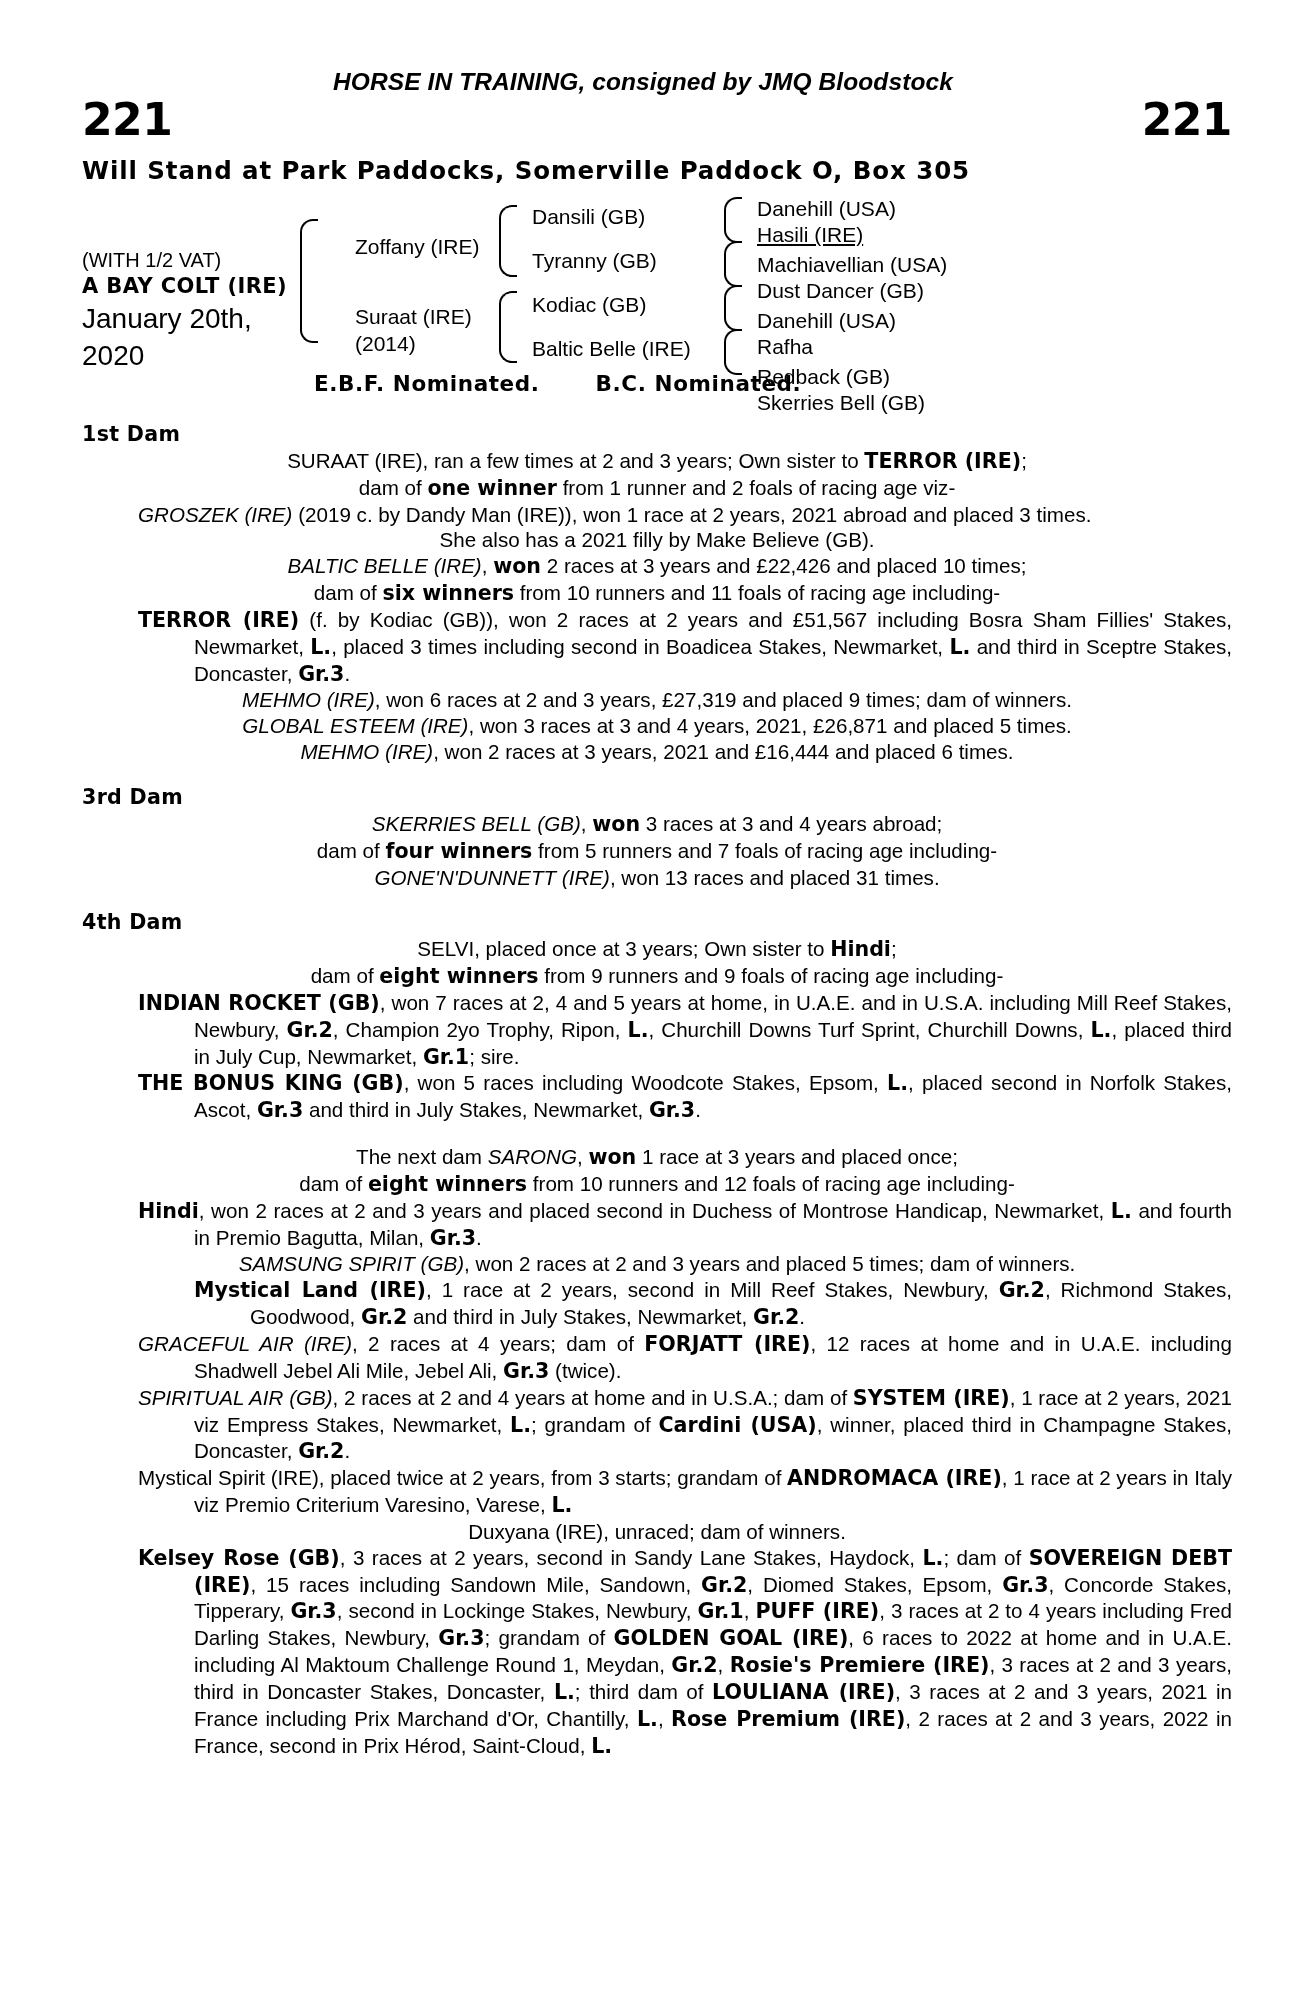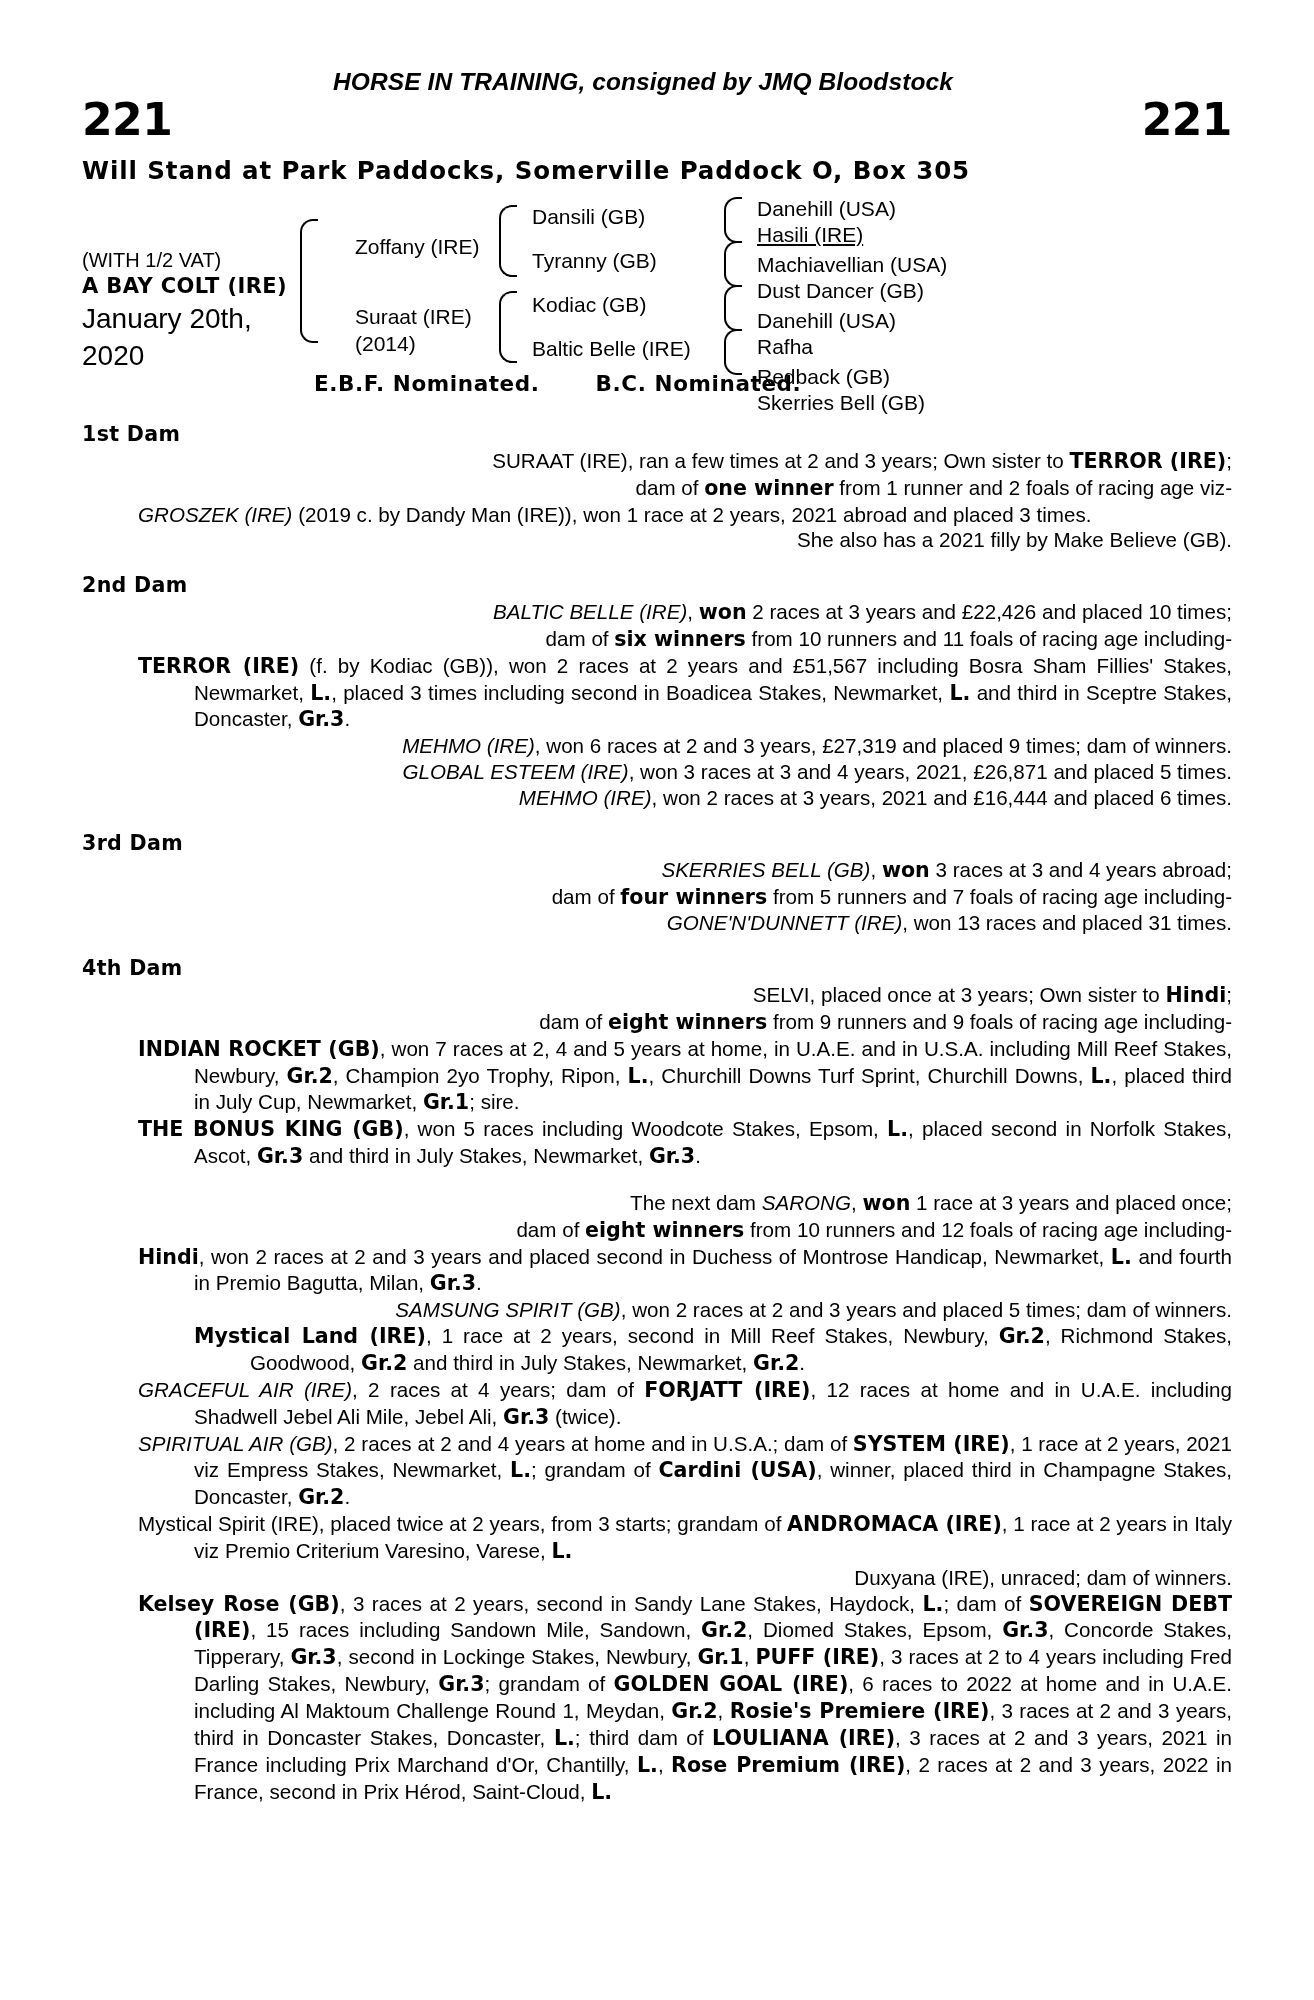--- a/index.html
+++ b/index.html
@@ -129,21 +129,21 @@
   }
   .dam-head.first { margin-top: 0; }
   p.l {
     margin: 0;
     text-align: justify;
     text-indent: 0;
   }
   p.l0 { padding-left: 0;    text-indent: 0; }
   p.l1 { padding-left: 56px; text-indent: -56px; }   
   p.l2 { padding-left: 112px; text-indent: -56px; }  
-  p.noj { text-align: right; }
+  p.noj { text-align: center; }
   .gap { height: 20px; }
   b { font-family: "DejaVu Sans", sans-serif; font-weight: bold; }
   i { font-style: italic; }
 </style>
 </head>
 <body>
 
 <div class="page">
 
   <div class="hdr-title">HORSE IN TRAINING, consigned by JMQ Bloodstock</div>
@@ -204,21 +204,20 @@
   </div>
 
   <div class="body">
 
     <div class="dam-head first">1st Dam</div>
     <p class="l l0 noj">SURAAT (IRE), ran a few times at 2 and 3 years; Own sister to <b>TERROR (IRE)</b>;</p>
     <p class="l l0 noj">dam of <b>one winner</b> from 1 runner and 2 foals of racing age viz-</p>
     <p class="l l2"><i>GROSZEK (IRE)</i> (2019 c. by Dandy Man (IRE)), won 1 race at 2 years, 2021 abroad and placed 3 times.</p>
     <p class="l l0 noj">She also has a 2021 filly by Make Believe (GB).</p>
 
-    <div class="dam-head">2nd Dam</div>
     <p class="l l0 noj"><i>BALTIC BELLE (IRE)</i>, <b>won</b> 2 races at 3 years and £22,426 and placed 10 times;</p>
     <p class="l l0 noj">dam of <b>six winners</b> from 10 runners and 11 foals of racing age including-</p>
     <p class="l l2"><b>TERROR (IRE)</b> (f. by Kodiac (GB)), won 2 races at 2 years and £51,567 including Bosra Sham Fillies' Stakes, Newmarket, <b>L.</b>, placed 3 times including second in Boadicea Stakes, Newmarket, <b>L.</b> and third in Sceptre Stakes, Doncaster, <b>Gr.3</b>.</p>
     <p class="l l1 noj"><i>MEHMO (IRE)</i>, won 6 races at 2 and 3 years, £27,319 and placed 9 times; dam of winners.</p>
     <p class="l l1 noj"><i>GLOBAL ESTEEM (IRE)</i>, won 3 races at 3 and 4 years, 2021, £26,871 and placed 5 times.</p>
     <p class="l l1 noj"><i>MEHMO (IRE)</i>, won 2 races at 3 years, 2021 and £16,444 and placed 6 times.</p>
 
     <div class="dam-head">3rd Dam</div>
     <p class="l l0 noj"><i>SKERRIES BELL (GB)</i>, <b>won</b> 3 races at 3 and 4 years abroad;</p>
     <p class="l l0 noj">dam of <b>four winners</b> from 5 runners and 7 foals of racing age including-</p>

